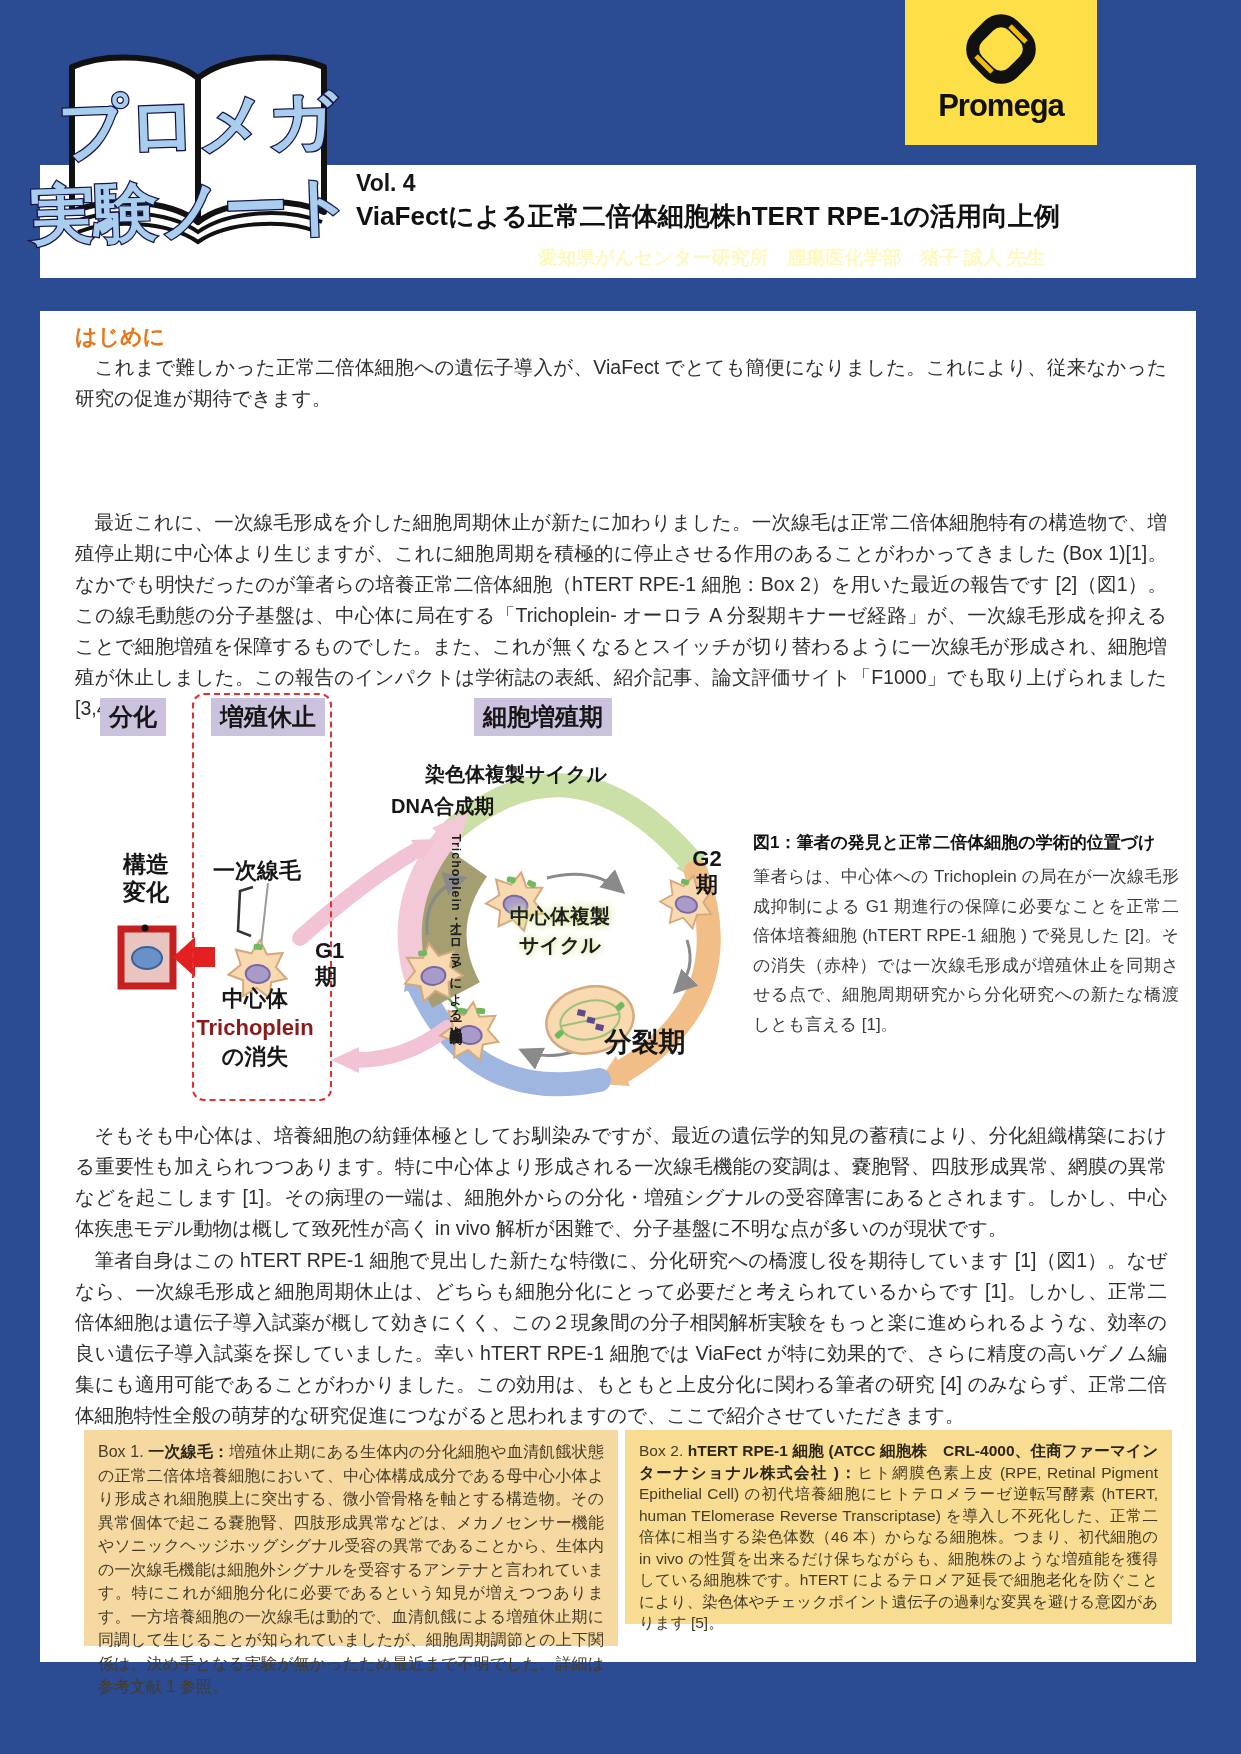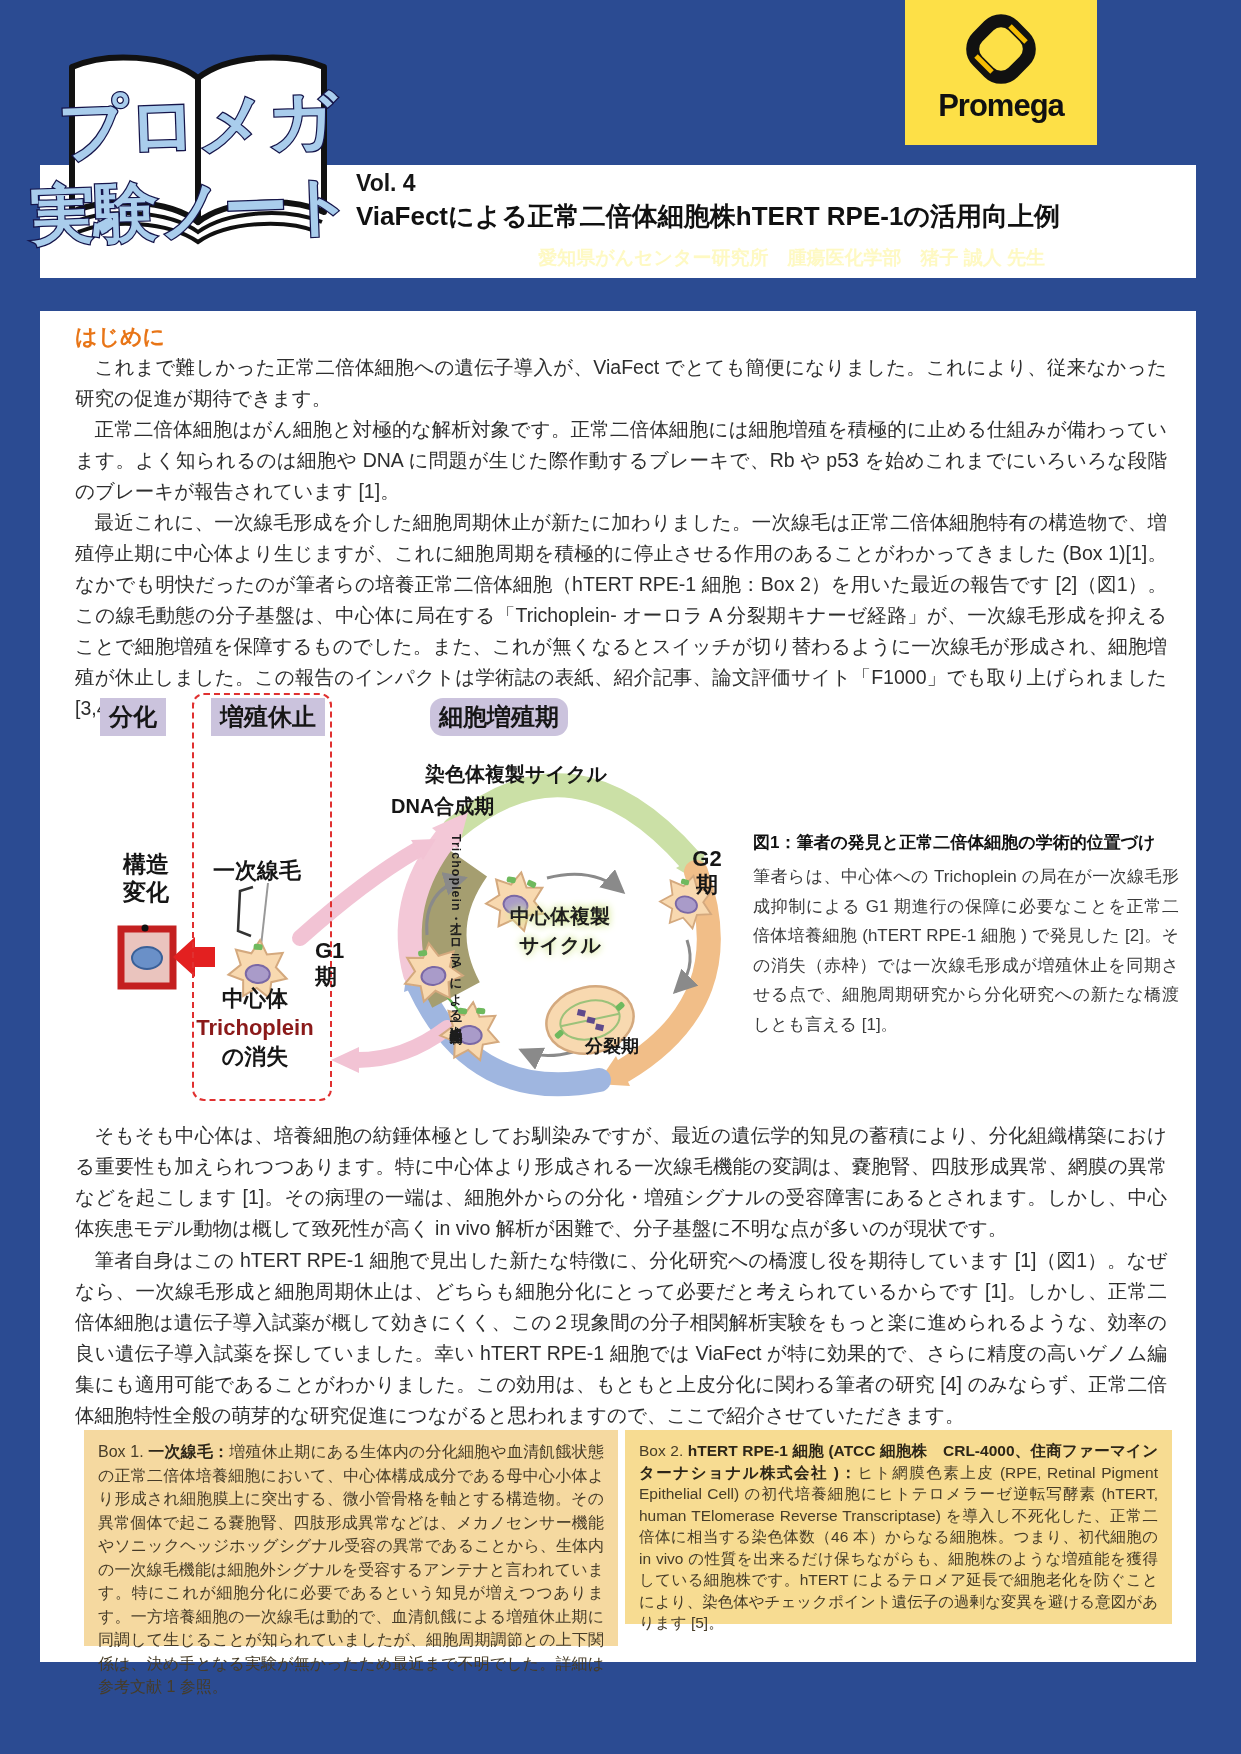--- a/index.html
+++ b/index.html
@@ -28,31 +28,31 @@
   #intro-heading{position:absolute;left:75px;top:322px;font-weight:bold;font-size:22px;color:#E87517;}
   .para{position:absolute;left:75px;width:1092px;font-size:19.5px;line-height:31px;color:#2e2e2e;
     text-align:justify;text-indent:1em;margin:0;}
   #p1{top:352px;} #p2{top:414px;} #p3{top:507px;} #p4{top:1120px;} #p5{top:1245px;}
 
   
   #figure1{position:absolute;left:75px;top:640px;width:1100px;height:470px;}
   #fig-art{position:absolute;left:0;top:0;width:1100px;height:470px;}
   .pill{position:absolute;background:#CBC3DD;color:#161616;font-weight:bold;font-size:24px;
     padding:3px 9px;top:58px;}
-  #pill-diff{left:25px;} #pill-arrest{left:136px;} #pill-prolif{left:355px;border-radius:13px;}
+  #pill-diff{left:25px;} #pill-arrest{left:136px;} #pill-prolif{left:399px;}
   #dash-box{position:absolute;left:117px;top:53px;width:136px;height:404px;
     border:2px dashed #E03030;border-radius:12px;}
   .figlabel{position:absolute;font-weight:bold;color:#161616;}
   #lbl-chrcycle{left:316px;top:121px;width:250px;text-align:center;font-size:20px;}
   #lbl-dna{left:316px;top:153px;width:250px;font-size:20px;}
   #lbl-structure{left:36px;top:210px;width:70px;text-align:center;font-size:23px;line-height:28px;}
   #lbl-cilium{left:138px;top:216px;font-size:22px;}
   #lbl-g1{left:240px;top:298px;width:56px;text-align:left;font-size:22px;line-height:26px;}
   #lbl-g2{left:602px;top:206px;width:60px;text-align:center;font-size:22px;line-height:26px;}
-  #lbl-mitosis{left:510px;top:394px;width:120px;font-size:18px;}
+  #lbl-mitosis{left:510px;top:384px;width:120px;text-align:center;font-size:27px;}
   #lbl-centrocycle{left:393px;top:262px;width:184px;text-align:center;font-size:20px;line-height:29px;
     color:#1e1e1e;text-shadow:0 0 7px #D8E89C,0 0 10px #D8E89C;}
   #lbl-band{left:334px;top:194px;height:210px;width:58px;writing-mode:vertical-rl;
     font-size:12.5px;font-weight:bold;color:#1d1d1d;line-height:1.9;letter-spacing:1px;}
   #lbl-loss{left:100px;top:344px;width:160px;text-align:center;font-size:22px;line-height:29px;}
   #lbl-loss .maroon{color:#8B1A1A;}
   #fig-caption{position:absolute;left:678px;top:191px;width:426px;}
   #fig-caption .cap-title{font-weight:bold;font-size:17px;color:#111;margin:0 0 8px 0;}
   #fig-caption .cap-body{font-size:17px;line-height:29.5px;color:#3a3a3a;margin:0;text-align:justify;}
 
@@ -92,21 +92,20 @@
     </svg>
     <div id="promega-word">Promega</div>
   </div>
 
   <div id="vol">Vol. 4</div>
   <div id="doc-title">ViaFectによる正常二倍体細胞株hTERT RPE-1の活用向上例</div>
   <div id="author">愛知県がんセンター研究所　腫瘍医化学部　猪子 誠人 先生</div>
 
   <div id="intro-heading">はじめに</div>
   <p class="para" id="p1">これまで難しかった正常二倍体細胞への遺伝子導入が、ViaFect でとても簡便になりました。これにより、従来なかった研究の促進が期待できます。</p>
-  <p class="para" id="p2">正常二倍体細胞はがん細胞と対極的な解析対象です。正常二倍体細胞には細胞増殖を積極的に止める仕組みが備わっています。よく知られるのは細胞や DNA に問題が生じた際作動するブレーキで、Rb や p53 を始めこれまでにいろいろな段階のブレーキが報告されています [1]。</p>
   <p class="para" id="p3">最近これに、一次線毛形成を介した細胞周期休止が新たに加わりました。一次線毛は正常二倍体細胞特有の構造物で、増殖停止期に中心体より生じますが、これに細胞周期を積極的に停止させる作用のあることがわかってきました (Box 1)[1]。なかでも明快だったのが筆者らの培養正常二倍体細胞（hTERT RPE-1 細胞：Box 2）を用いた最近の報告です [2]（図1）。この線毛動態の分子基盤は、中心体に局在する「Trichoplein- オーロラ A 分裂期キナーゼ経路」が、一次線毛形成を抑えることで細胞増殖を保障するものでした。また、これが無くなるとスイッチが切り替わるように一次線毛が形成され、細胞増殖が休止しました。この報告のインパクトは学術誌の表紙、紹介記事、論文評価サイト「F1000」でも取り上げられました [3,4]。</p>
 
   <div id="figure1">
     <svg id="fig-art" viewBox="0 0 1100 470">
       <defs>
         <marker id="ga" markerWidth="10" markerHeight="10" refX="7" refY="4" orient="auto">
           <path d="M0,0 L8,4 L0,8 Z" fill="#8a8a8a"></path>
         </marker>
       </defs>
 

